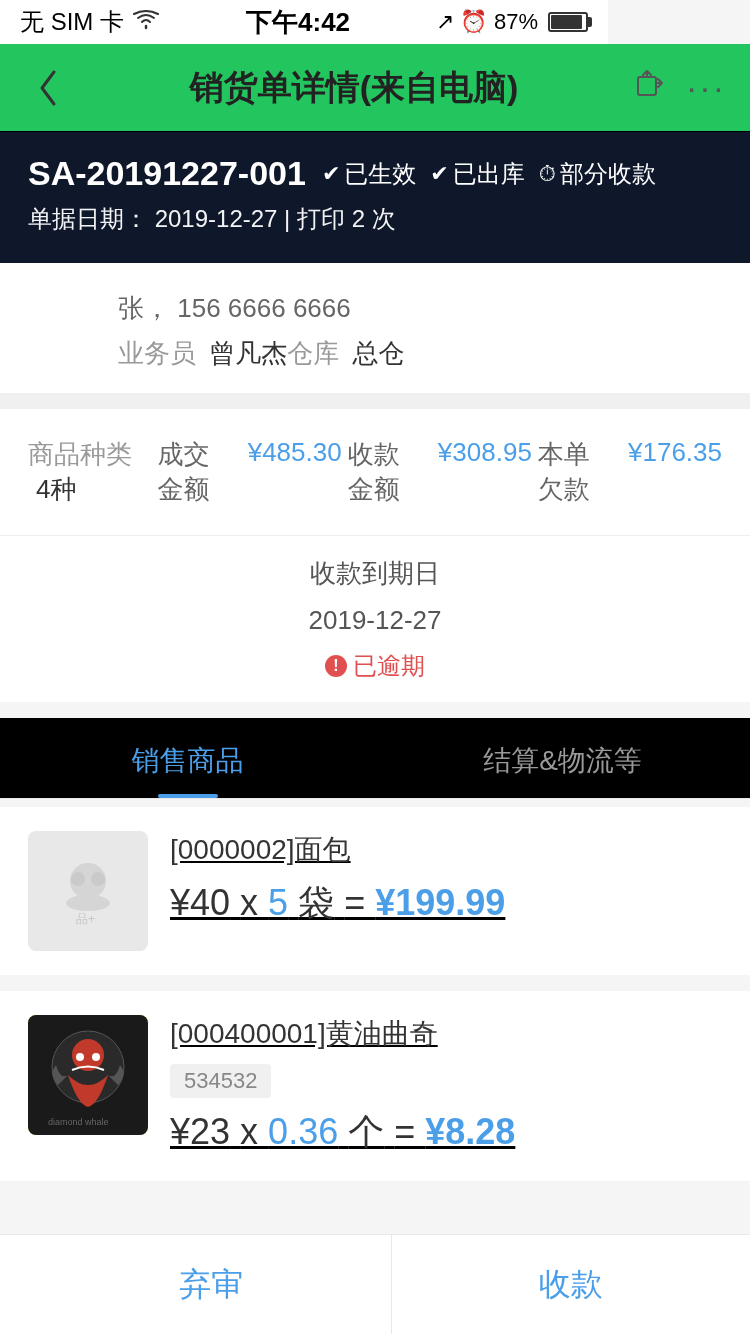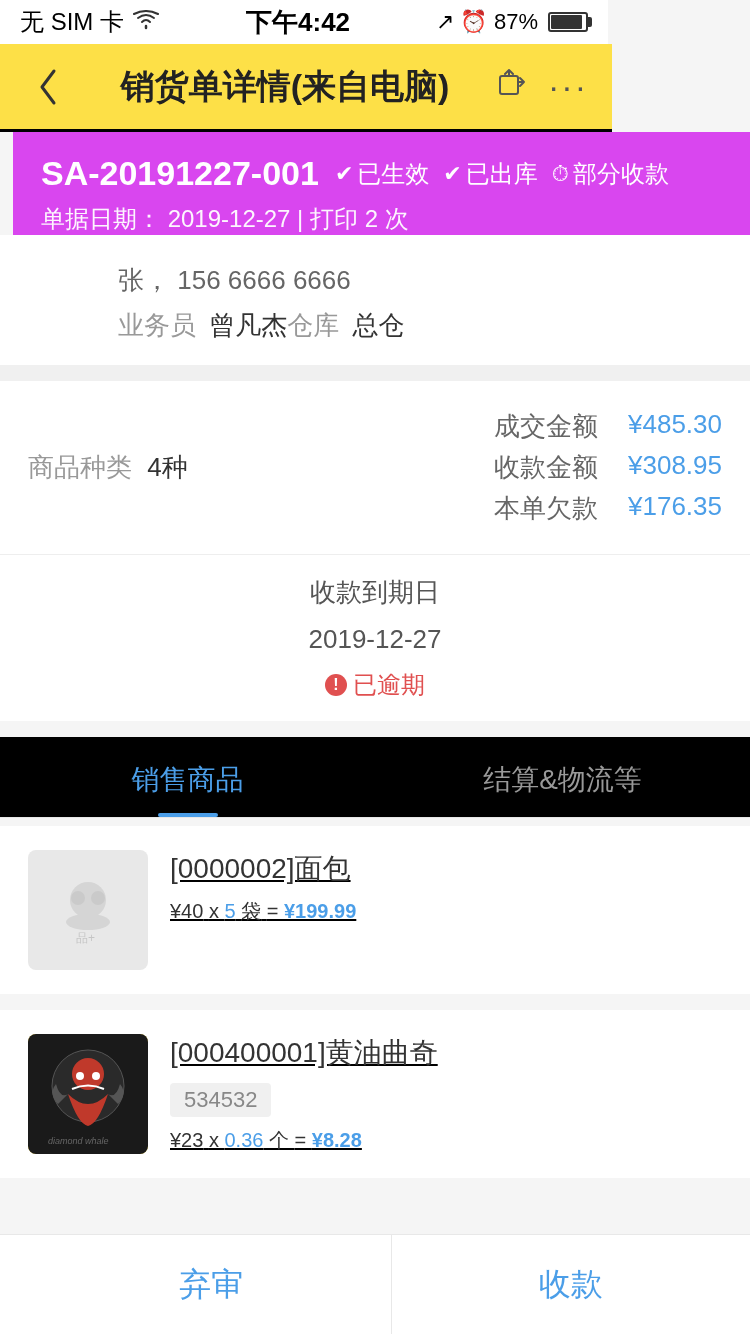--- a/index.html
+++ b/index.html
@@ -53,28 +53,28 @@
       left: 1px;
       top: 1px;
       bottom: 1px;
       width: 85%;
       background: #333;
       border-radius: 1px;
     }
 
     
     .nav-bar {
-      width: 612px;
+      width: 750px;
       height: 88px;
-      background: #fde047;
+      background: #22c55e;
       display: flex;
       align-items: center;
       justify-content: space-between;
       padding: 0 24px;
-      border-bottom: 3px solid #000000;
+      border-bottom: 1px solid #000000;
     }
     .nav-back {
       width: 48px;
       height: 48px;
       display: flex;
       align-items: center;
       justify-content: center;
       font-size: 36px;
       color: #333;
       cursor: pointer;
@@ -85,23 +85,22 @@
       color: #222;
     }
     .nav-actions {
       display: flex;
       align-items: center;
       gap: 20px;
     }
 
     
     .order-banner {
-      background: #d946ef;
-      padding: 22px 28px 0;
-      margin-left: 13px;
+      background: #0f172a;
+      padding: 22px 28px 28px;
     }
     .order-banner-top {
       display: flex;
       align-items: center;
       gap: 16px;
       margin-bottom: 10px;
     }
     .order-number {
       font-size: 34px;
       font-weight: 700;
@@ -194,21 +193,20 @@
       align-items: center;
     }
     .summary-left {
       font-size: 26px;
       color: #666;
     }
     .summary-kind-label { color: #999; }
     .summary-kind-value { color: #333; font-size: 26px; margin-left: 8px; }
     .summary-right {
       display: flex;
-      flex-direction: column;
       align-items: flex-end;
       gap: 6px;
     }
     .summary-line {
       display: flex;
       justify-content: space-between;
       gap: 30px;
       font-size: 26px;
     }
     .summary-line-label { color: #666; }
@@ -309,21 +307,20 @@
       width: 120px;
       height: 120px;
       border-radius: 8px;
       flex-shrink: 0;
       background: #fde047;
       display: flex;
       align-items: center;
       justify-content: center;
       overflow: hidden;
       position: relative;
-      font-style: italic;
     }
     .product-info {
       flex: 1;
       text-decoration: underline;
     }
     .product-name {
       font-size: 28px;
       color: #333;
       margin-bottom: 10px;
       font-weight: 500;
@@ -331,21 +328,21 @@
     .product-sku-badge {
       display: inline-block;
       background: #f0f0f0;
       border-radius: 4px;
       padding: 4px 14px;
       font-size: 22px;
       color: #888;
       margin-bottom: 10px;
     }
     .product-price-line {
-      font-size: 20px;
+      font-size: 36px;
       color: #333;
     }
     .price-qty-highlight {
       color: #4B9EE8;
     }
     .price-total-highlight {
       color: #4B9EE8;
       font-weight: 600;
     }
 

